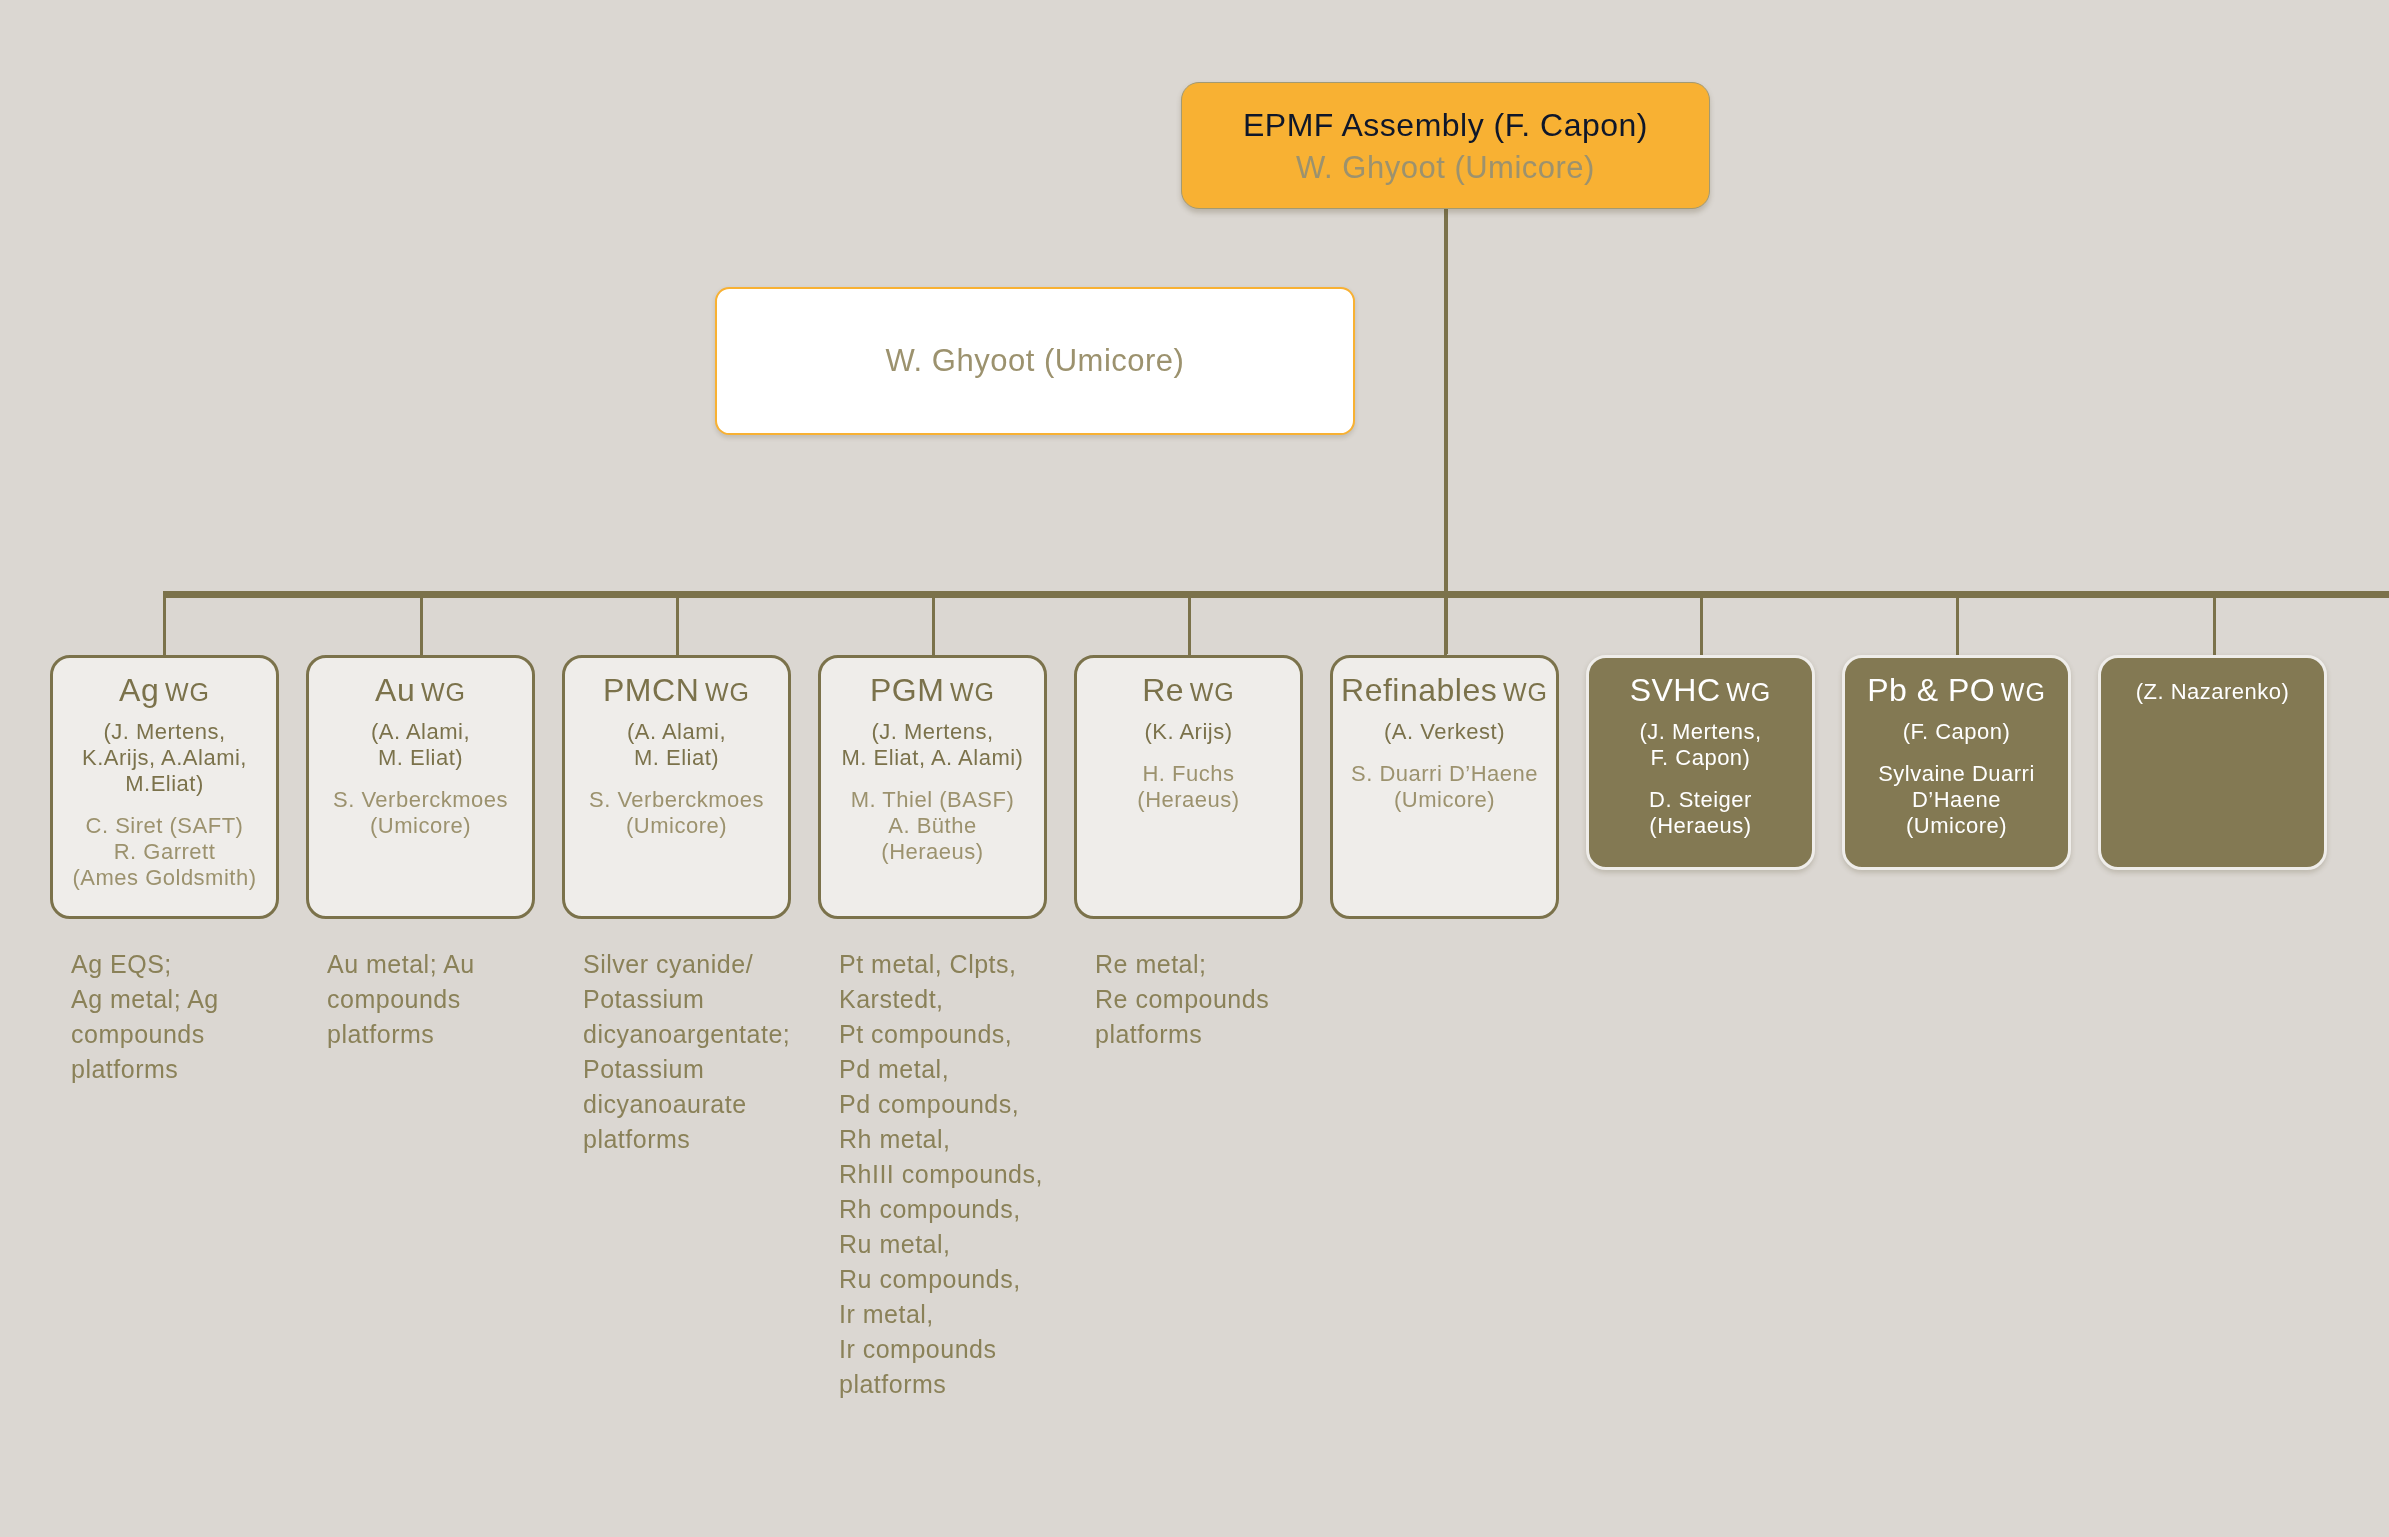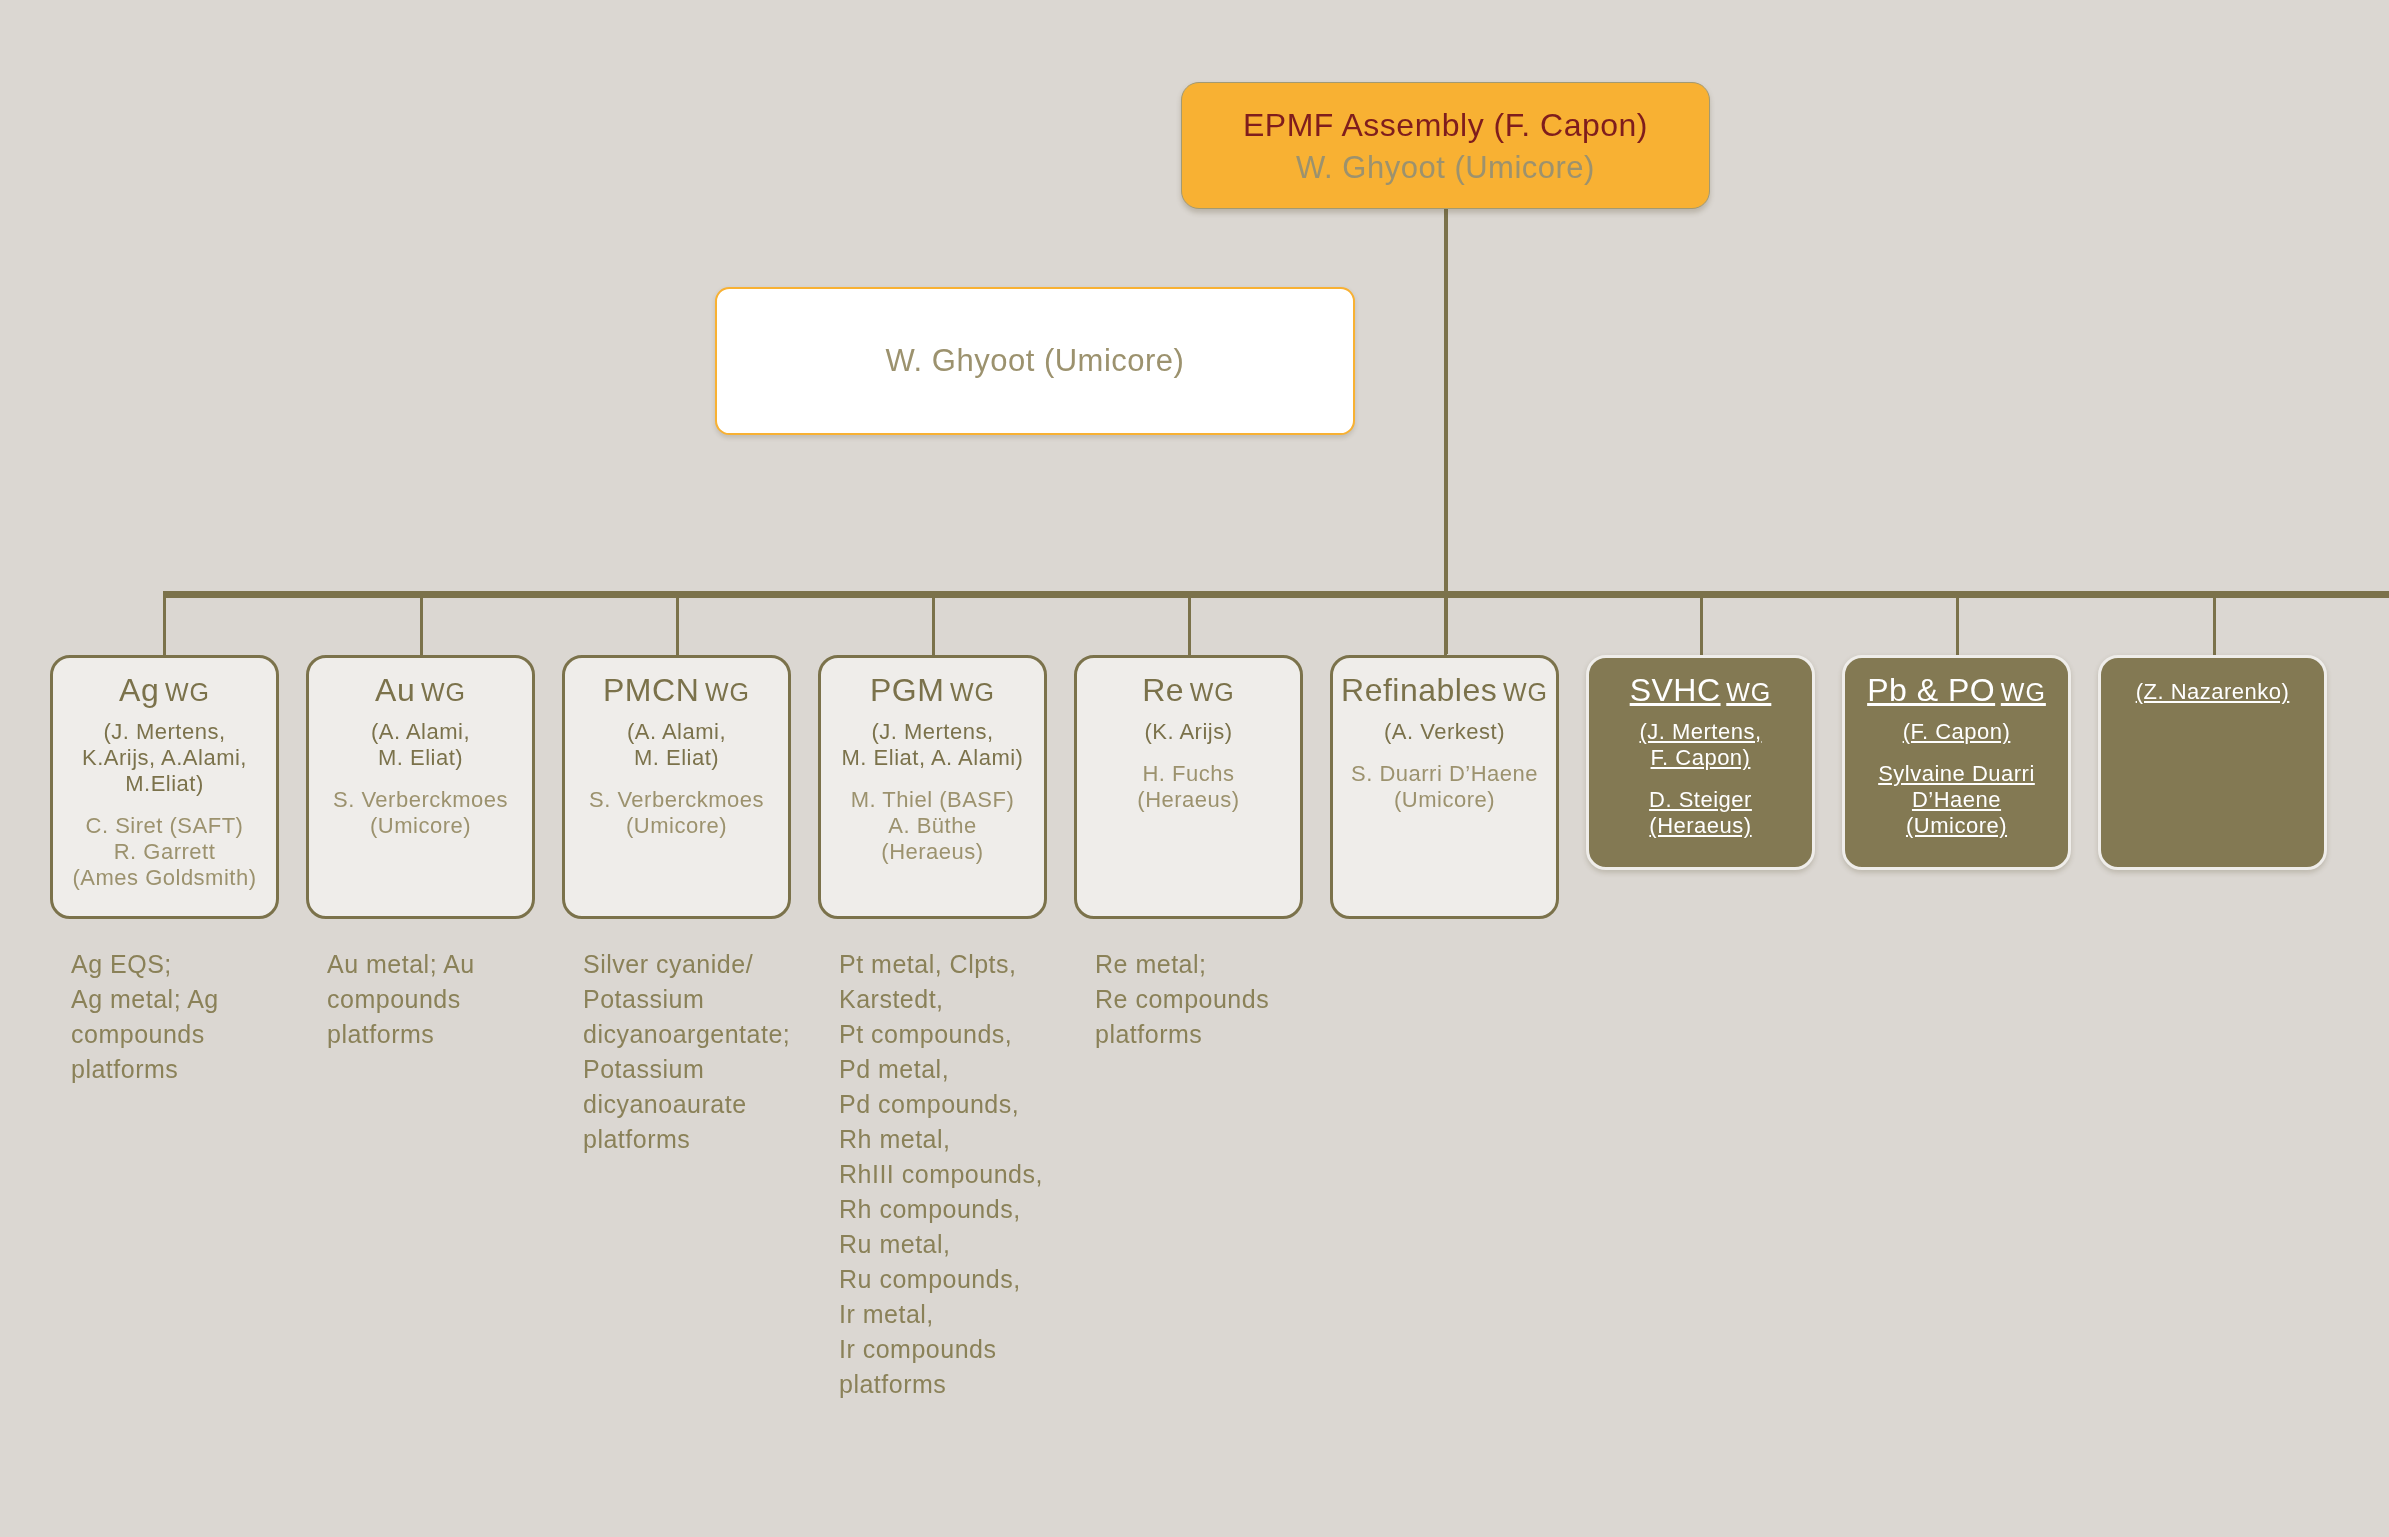--- a/index.html
+++ b/index.html
@@ -15,21 +15,21 @@
     font-family:"Liberation Sans", sans-serif;color:var(--olive-dark);
   }
   .abs{position:absolute}
   
   #assembly-box{
     left:1181px;top:82px;width:529px;height:127px;
     background:var(--accent-orange);border:1.4px solid #A39A72;border-radius:18px;
     display:flex;flex-direction:column;justify-content:center;text-align:center;
     box-shadow:0 3.3px 5.7px rgba(90,80,50,.25);
   }
-  .assembly-title{font-size:32px;line-height:44px;color:#7f1d1d;letter-spacing:0.5px}
+  .assembly-title{font-size:32px;line-height:44px;color:#0f172a;letter-spacing:0.5px}
   .assembly-sub{font-size:31px;line-height:42px;color:#9C926E;letter-spacing:0.5px}
   
   #board-box{
     left:715px;top:287px;width:640px;height:148px;
     background:var(--white);border:2.4px solid var(--accent-orange);border-radius:14.3px;
     display:flex;flex-direction:column;justify-content:center;text-align:center;
     box-shadow:0 2.4px 4.3px rgba(90,80,50,.18);
   }
   .board-title{font-size:32px;line-height:46px;color:#756C48;letter-spacing:0.5px}
   .board-sub{font-size:31px;line-height:42px;color:#9C926E;letter-spacing:0.5px}
@@ -42,21 +42,20 @@
     width:229px;border-radius:20px;padding:13.4px 7.6px 9.6px;text-align:center;
   }
   .wg-col.light .wg-box{
     background:var(--box-light-bg);border:3.3px solid var(--olive-dark);
     height:264px;color:var(--olive-dark);
   }
   .wg-col.dark .wg-box{
     background:var(--box-dark-bg);border:3.8px solid #EFEDEA;
     height:215px;color:var(--white);
     box-shadow:0 2.4px 4.8px rgba(90,80,50,.22);
-    text-decoration:underline;
   }
   .wg-title-line{font-size:32px;line-height:38px;letter-spacing:0.5px}
   .wg-suffix{font-size:25px;letter-spacing:1px;margin-left:5.7px}
   .wg-chairs{margin-top:7.6px;font-size:22px;line-height:26px;white-space:pre-line;letter-spacing:0.5px}
   .wg-members{margin-top:16.2px;font-size:22px;line-height:26px;white-space:pre-line;letter-spacing:0.5px}
   .wg-col.light .wg-members{color:var(--olive-light)}
   .wg-col.dark .wg-members{color:var(--white)}
   .wg-platforms{
     margin-top:28px;padding-left:21px;text-align:left;
     font-size:25px;line-height:35px;color:var(--platform-text);

